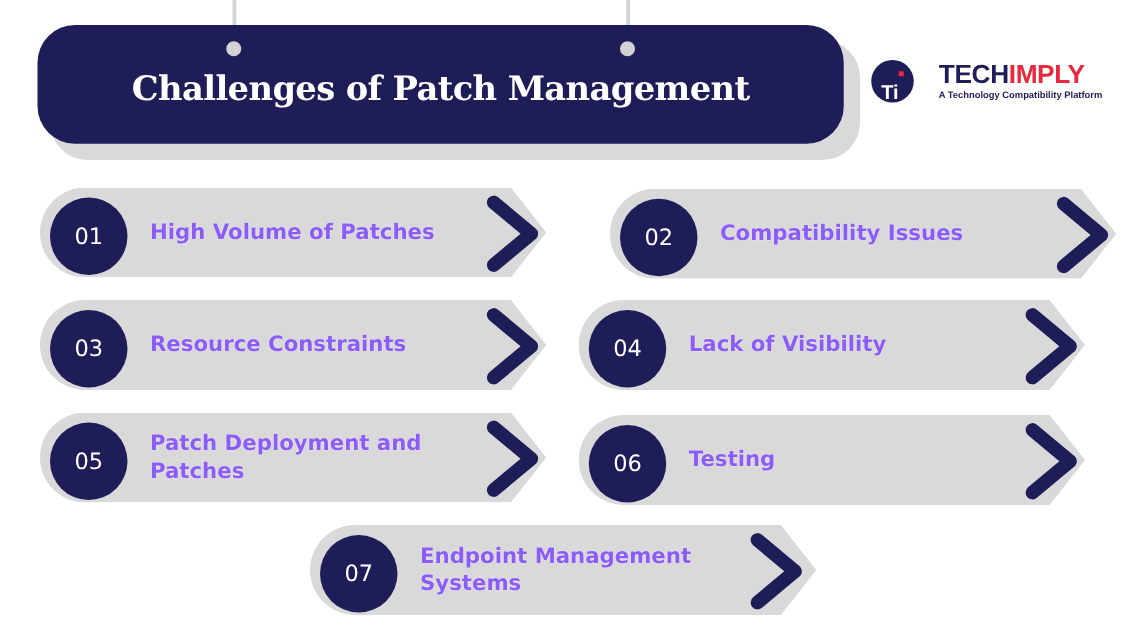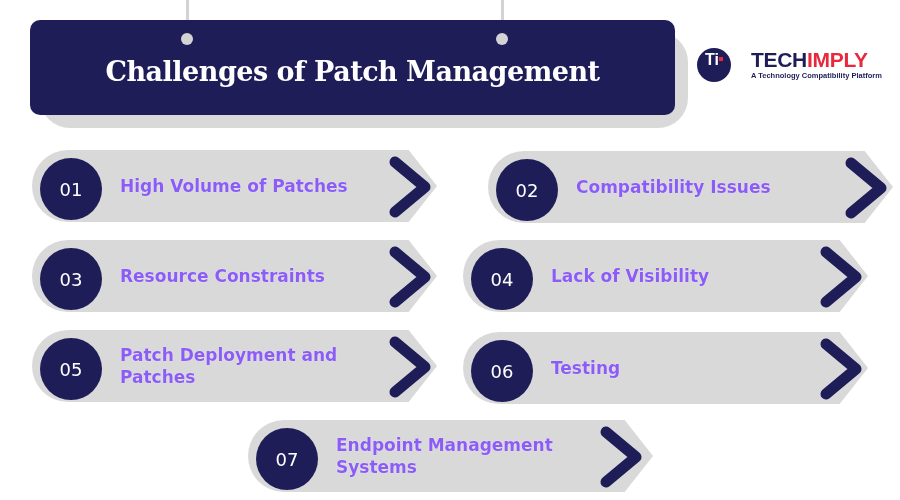--- a/index.html
+++ b/index.html
@@ -1,24 +1,24 @@
 <!DOCTYPE html>
 <html><head>
 <meta charset="utf-8">
 <style>
   * { box-sizing: border-box; margin: 0; padding: 0; }
   body { width: 900px; height: 500px; background: #ffffff; position: relative; overflow: hidden; font-family: "DejaVu Sans", sans-serif; }
   .hanger { position: absolute; top: 0; width: 3px; background: #d3d3d5; }
   .hanger-dot { position: absolute; width: 12px; height: 12px; border-radius: 50%; background: #d3d3d5; }
   .title-shadow { position: absolute; left: 40px; top: 32px; width: 648px; height: 96px; background: #d9d9d9; border-radius: 30px; }
-  .title-box { position: absolute; left: 30px; top: 20px; width: 645px; height: 95px; background: #1f1d58; border-radius: 10px; display: flex; align-items: center; justify-content: center; }
+  .title-box { position: absolute; left: 30px; top: 20px; width: 645px; height: 95px; background: #1f1d58; border-radius: 30px; display: flex; align-items: center; justify-content: center; }
   .title-text { color: #ffffff; font-family: "DejaVu Serif", serif; font-weight: bold; font-size: 27px; letter-spacing: -0.5px; margin-top: 8px; }
   .logo { position: absolute; left: 697px; top: 48px; display: flex; align-items: center; }
   .logo-circle { width: 34px; height: 34px; border-radius: 50%; background: #1f1d58; position: relative; }
-  .logo-circle .t { position: absolute; color: #fff; font-weight: bold; font-size: 16px; left: 8px; top: 3px; font-family: "Liberation Sans", sans-serif; }
+  .logo-circle .t { position: absolute; color: #fff; font-weight: bold; font-size: 16px; left: 8px; top: 18px; font-family: "Liberation Sans", sans-serif; }
   .logo-circle .dot { position: absolute; width: 4px; height: 4px; background: #e8283c; left: 22px; top: 9px; }
   .logo-text { margin-left: 20px; }
   .logo-main { font-family: "Liberation Sans", sans-serif; font-weight: bold; font-size: 21px; line-height: 20px; letter-spacing: -0.3px; }
   .logo-main .a { color: #1f1d58; }
   .logo-main .b { color: #e8283c; }
   .logo-tag { font-family: "Liberation Sans", sans-serif; font-size: 7.5px; color: #1f1d58; font-weight: bold; margin-top: 1px; }
   .item { position: absolute; height: 72px; }
   .item-bg { position: absolute; inset: 0; background: #d9d9d9; clip-path: polygon(0 0, 93% 0, 100% 50%, 93% 100%, 0 100%); border-radius: 36px 0 0 36px; }
   .num-circle { position: absolute; left: 8px; top: 8px; width: 62px; height: 62px; border-radius: 50%; background: #1f1d58; display: flex; align-items: center; justify-content: center; color: #fff; font-weight: normal; font-size: 18px; }
   .item-label { position: absolute; left: 88px; top: 0; bottom: 0; display: flex; align-items: center; color: #8b5cf6; font-weight: bold; font-size: 17px; line-height: 22px; width: 250px; text-shadow: 0 0 1px #fff; }

